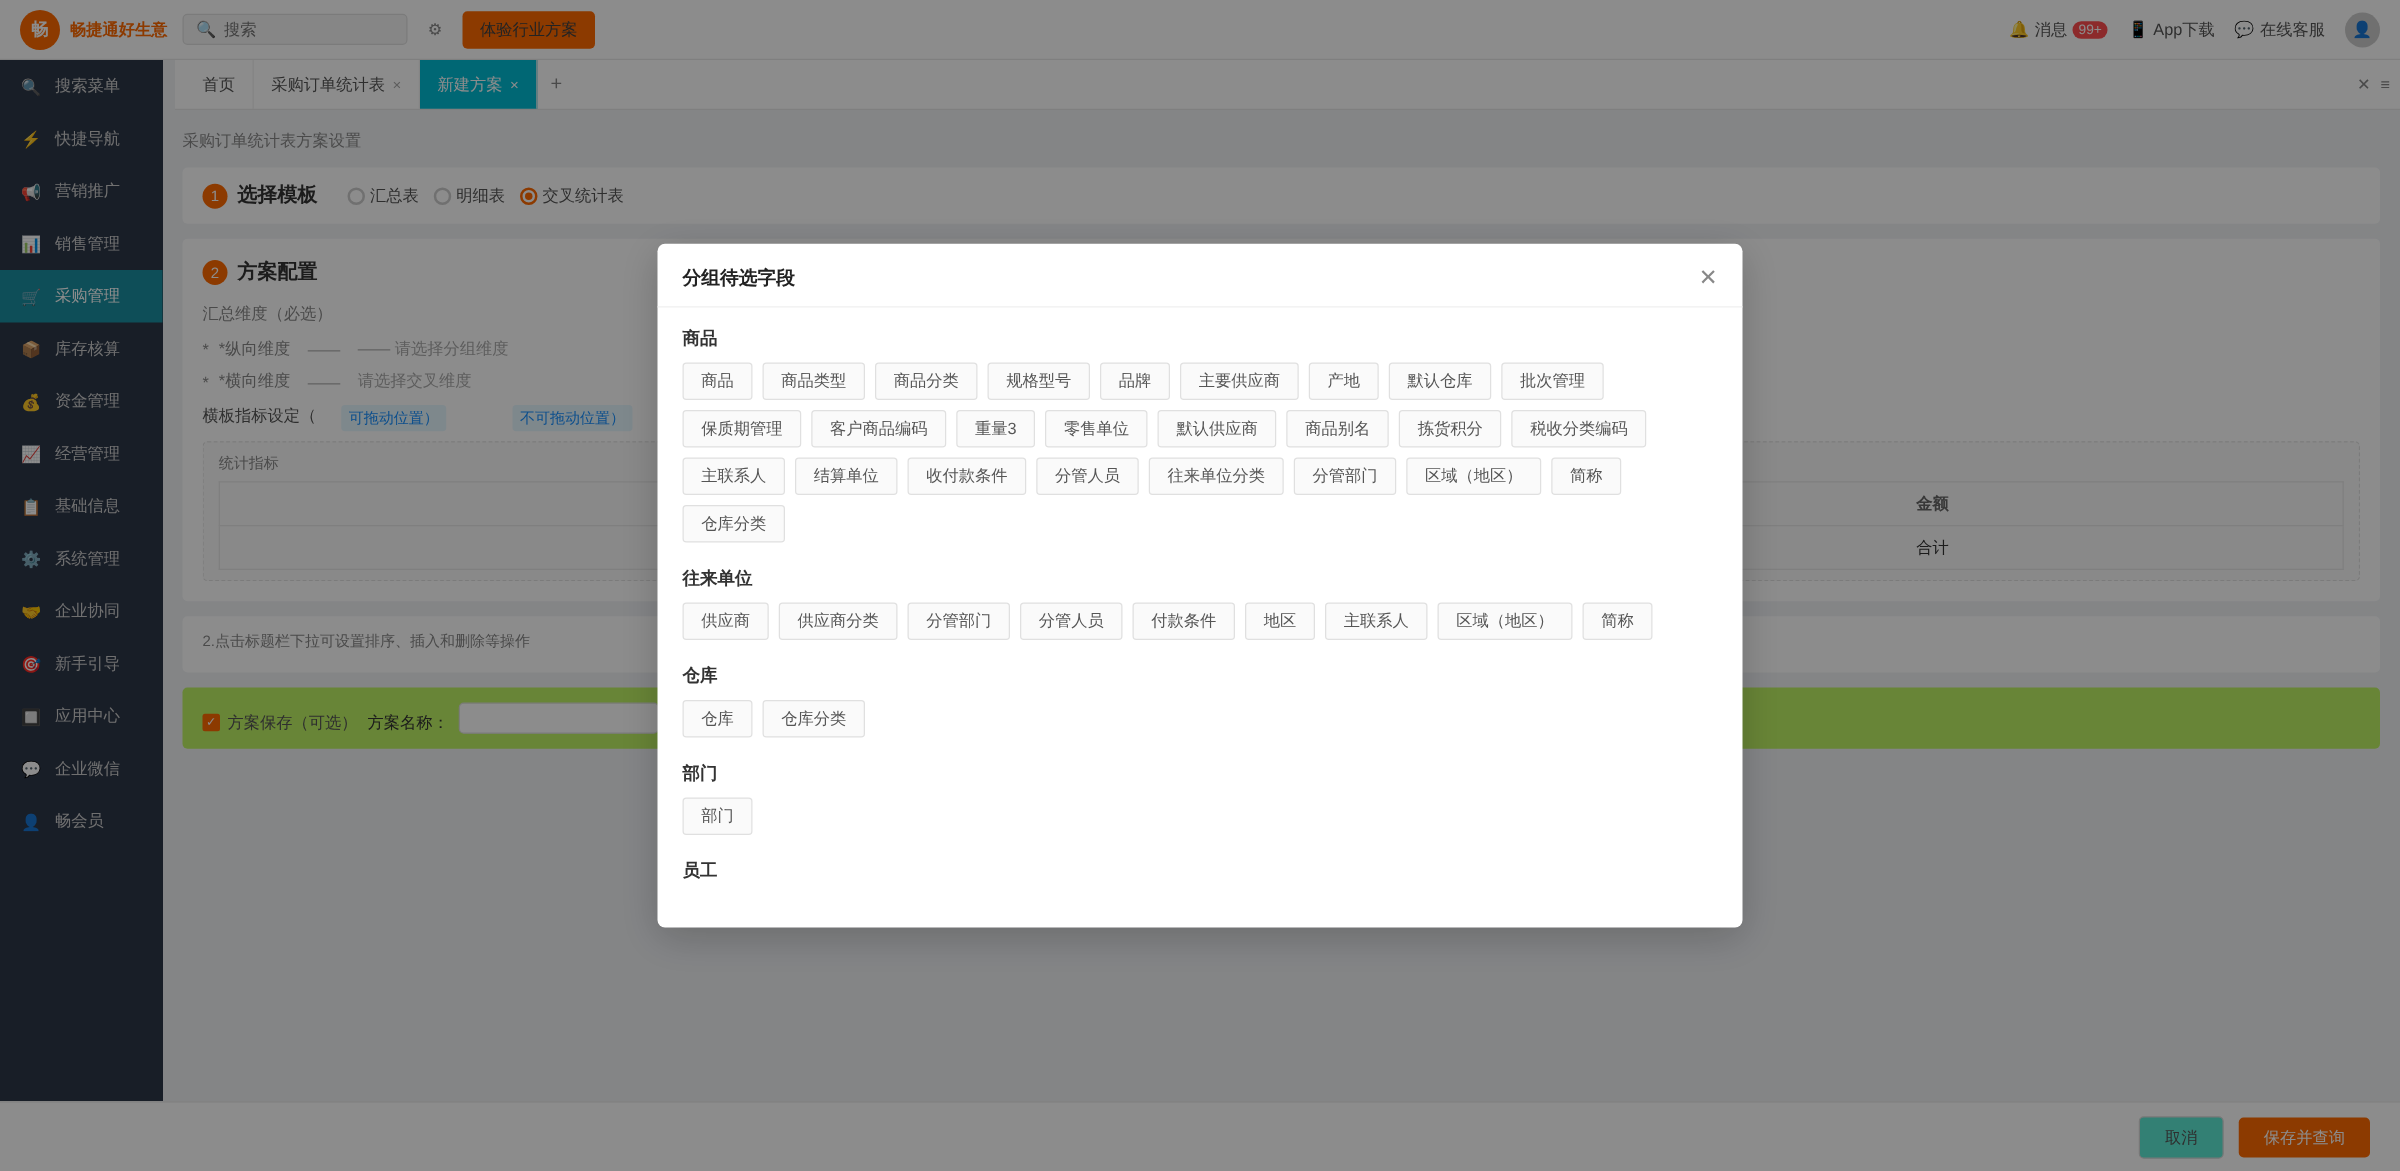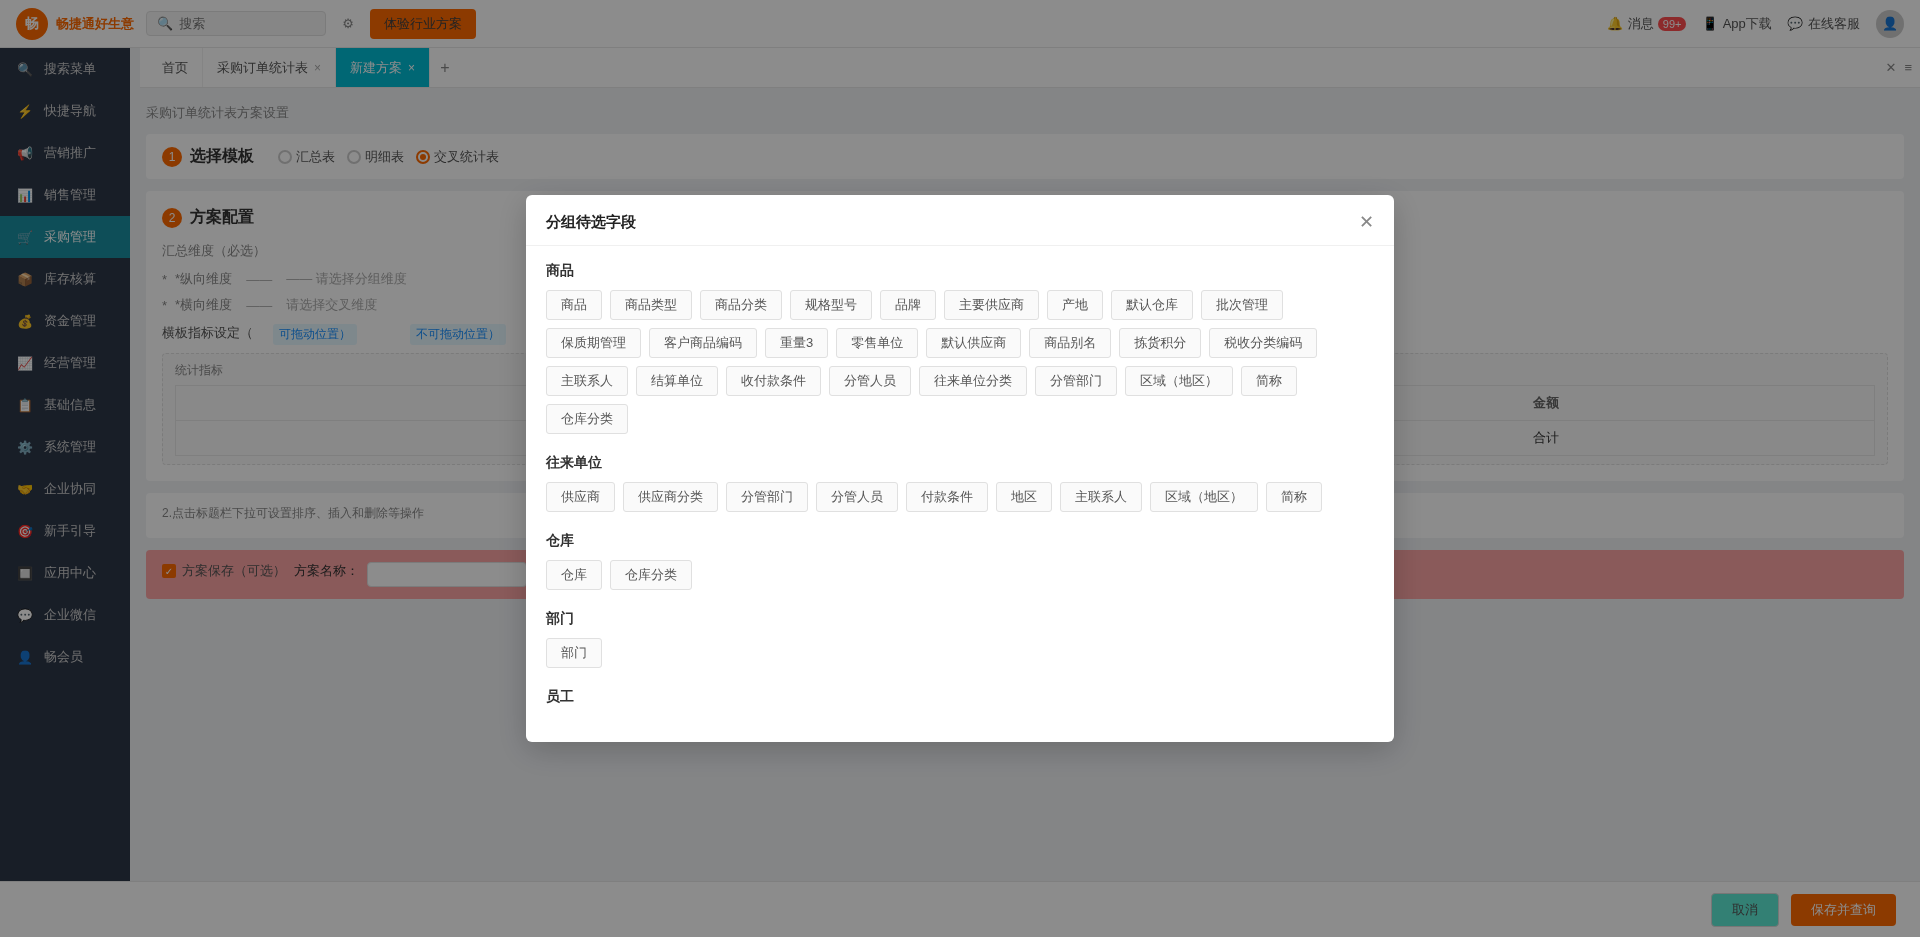--- a/index.html
+++ b/index.html
@@ -131,21 +131,21 @@
     .draggable-area { background: #f9f9f9; border: 1px dashed #e0e0e0; border-radius: 4px; padding: 8px 12px; }
     .stats-table { width: 100%; border-collapse: collapse; }
     .stats-table th, .stats-table td { border: 1px solid #e8e8e8; padding: 8px 12px; font-size: 13px; text-align: center; }
     .stats-table th { background: #fafafa; color: #666; }
     .col-header { display: flex; align-items: center; gap: 4px; justify-content: center; }
     .col-dropdown { cursor: pointer; color: #888; }
 
     .tips-section { background: #fff; border-radius: 4px; padding: 12px 16px; margin-bottom: 12px; font-size: 12px; color: #888; }
     .tips-section p { margin-bottom: 4px; }
 
-    .save-scheme { display: flex; align-items: flex-start; gap: 8px; padding: 12px 16px; background: #fca5a5; border-radius: 4px; margin-bottom: 12px; }
+    .save-scheme { display: flex; align-items: flex-end; gap: 8px; padding: 12px 16px; background: #bef264; border-radius: 4px; margin-bottom: 12px; }
     .checkbox-label { display: flex; align-items: center; gap: 6px; font-size: 13px; color: #555; }
     .checkbox-box { width: 14px; height: 14px; background: #ff6a00; border-radius: 2px; display: flex; align-items: center; justify-content: center; }
     .checkbox-box::after { content: '✓'; color: #fff; font-size: 10px; }
     .scheme-name-input { border: 1px solid #e0e0e0; border-radius: 4px; padding: 4px 8px; font-size: 13px; width: 160px; }
 
     .footer-bar {
       position: fixed; bottom: 0; left: 0; right: 0;
       height: 56px;
       background: #fff;
       border-top: 1px solid #e8e8e8;

